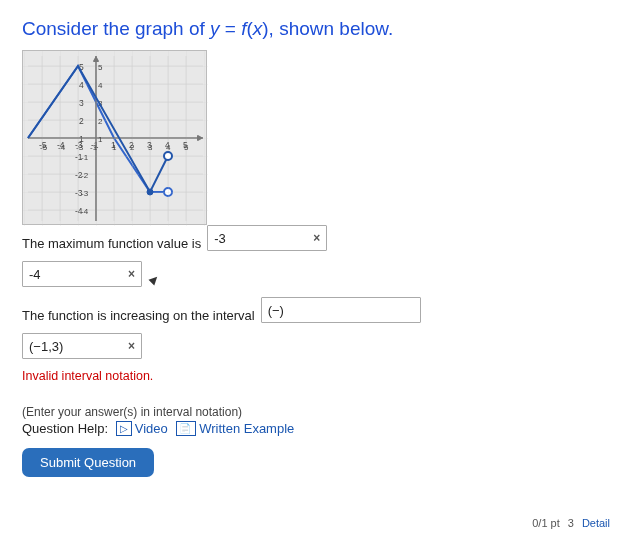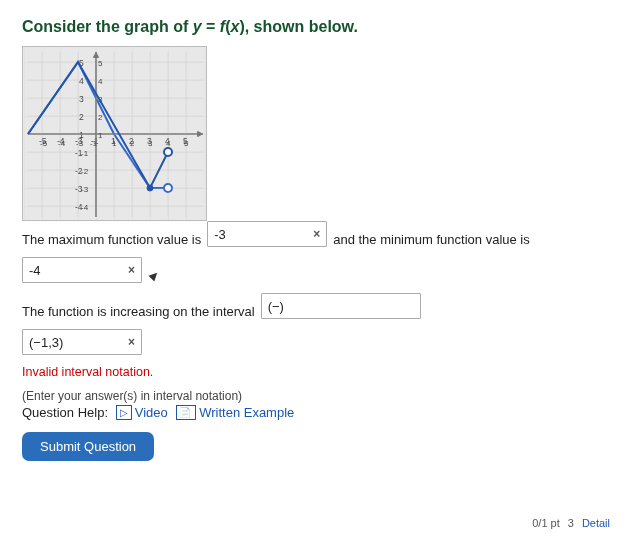--- a/index.html
+++ b/index.html
@@ -13,24 +13,23 @@
     }
     .card {
       background: #fff;
       width: 638px;
       min-height: 539px;
       padding: 18px 22px 16px 22px;
       box-shadow: 0 1px 4px rgba(0,0,0,0.18);
       position: relative;
     }
     .question-text {
-      font-size: 16px;
-      color: #14532d;
+      font-size: 19px;
+      color: #1d4ed8;
       margin-bottom: 10px;
-      font-weight: bold;
     }
     .answer-row {
       display: flex;
       align-items: flex-end;
       flex-wrap: wrap;
       font-size: 13px;
       color: #222;
       margin-bottom: 10px;
       gap: 6px;
     }
@@ -49,21 +48,21 @@
     .input-box .x-btn {
       color: #555;
       font-size: 12px;
       cursor: pointer;
       margin-left: 8px;
       font-weight: bold;
     }
     .invalid-text {
       color: #c00;
       font-size: 12.5px;
-      margin-bottom: 10px;
+      margin-bottom: 22px;
     }
     .enter-note {
       font-size: 12px;
       color: #444;
       margin-bottom: 2px;
     }
     .help-row {
       display: flex;
       gap: 8px;
       font-size: 13px;
@@ -219,21 +218,20 @@
     </svg>
   </div>
 
   
   <div class="answer-row">
     <span>The maximum function value is</span>
     <div class="input-box">
       <span>-3</span>
       <span class="x-btn">×</span>
     </div>
-    <span>and the minimum function value is</span>
   </div>
 
   
   <div class="answer-row">
     <div class="input-box">
       <span>-4</span>
       <span class="x-btn">×</span>
     </div>
 
     <span style="font-size:14px;color:#333;transform:rotate(45deg);display:inline-block;">▲</span>

